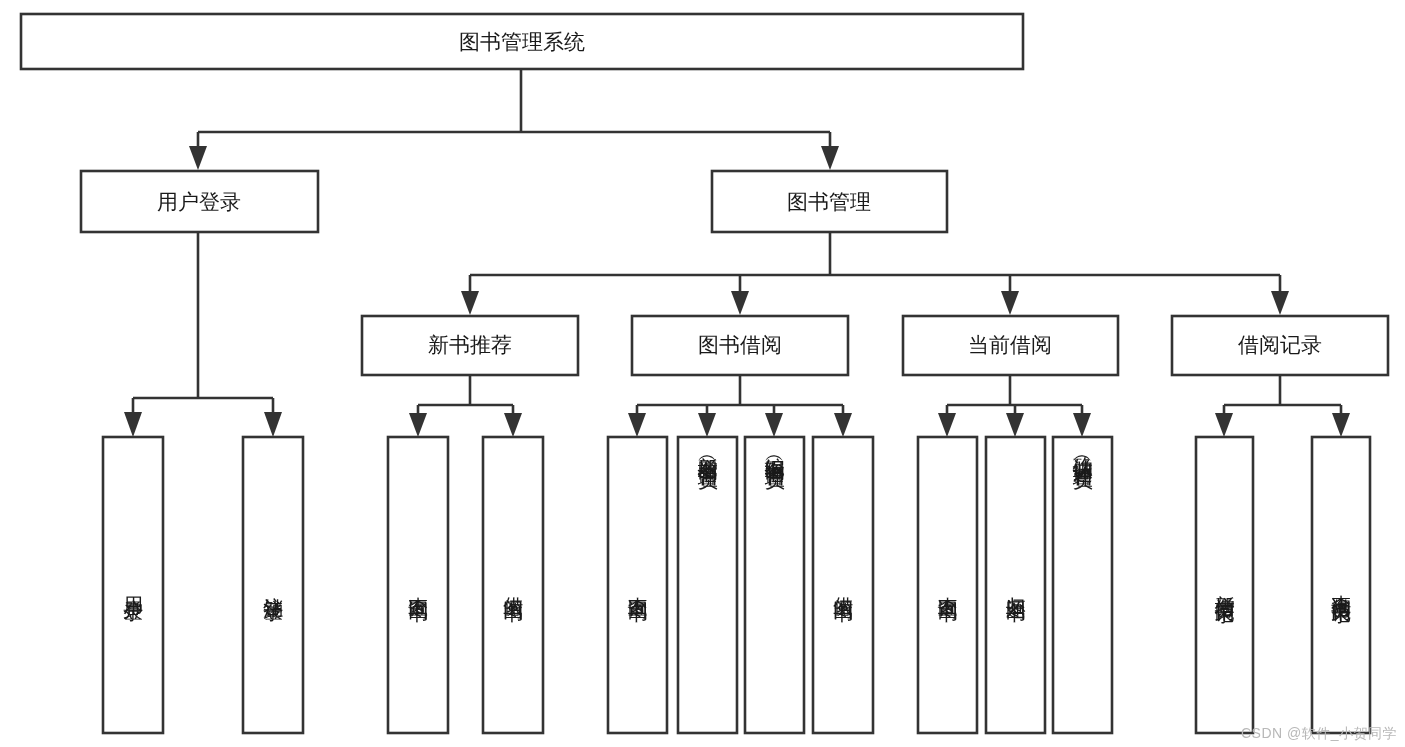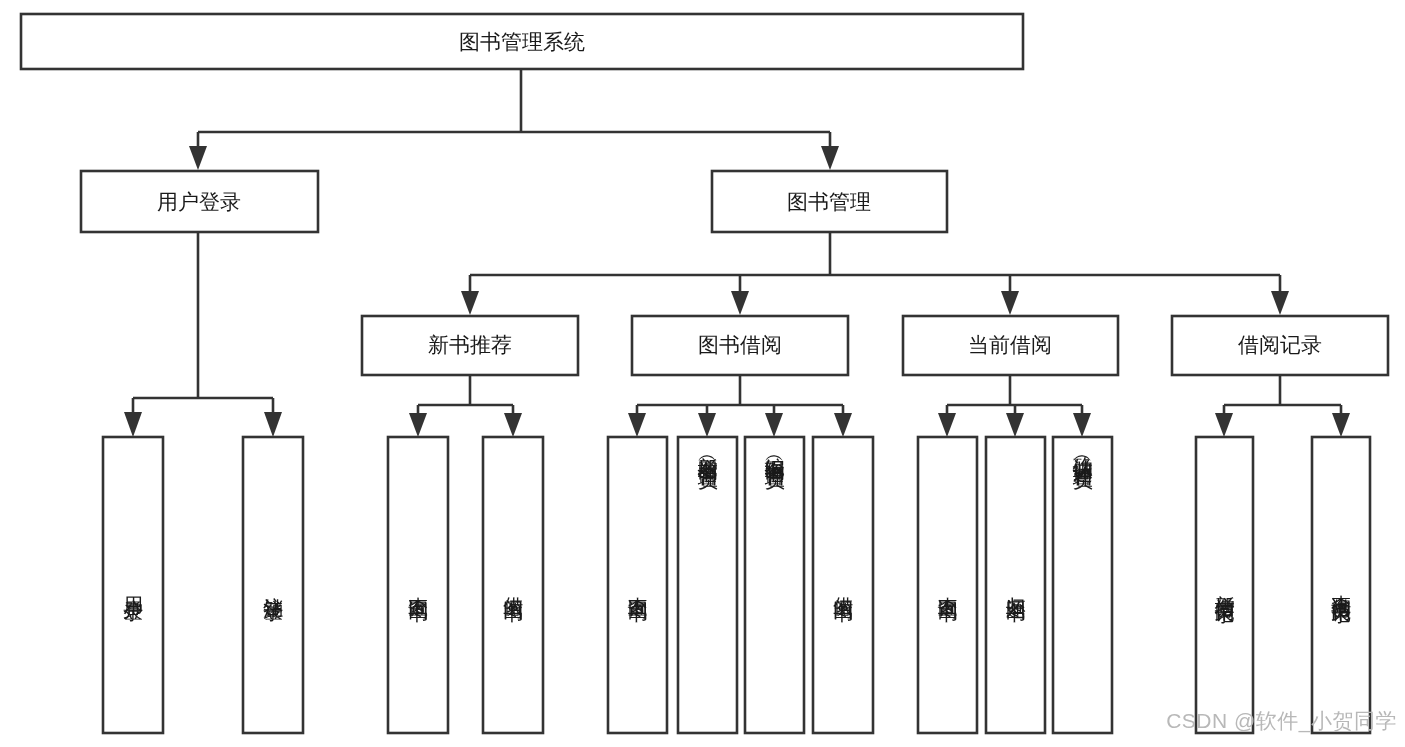--- a/index.html
+++ b/index.html
@@ -62,23 +62,23 @@
     font-size: 20px;
     line-height: 1.08;
     color: #1a1a1a;
     letter-spacing: 2px;
     white-space: nowrap;
     text-align: center;
   }
   .watermark {
     position: absolute;
     right: 8px;
-    bottom: 12px;
-    font-family: "Liberation Sans", "DejaVu Sans", sans-serif;
-    font-size: 21px;
+    bottom: 4px;
+    font-family: "Liberation Sans", "DejaVu Sans", sans-serif;
+    font-size: 14px;
     color: #b8b8b8;
     letter-spacing: 0.5px;
     white-space: nowrap;
     user-select: none;
   }
 </style>
 </head>
 <body>
 
 <div id="diagram-root">

